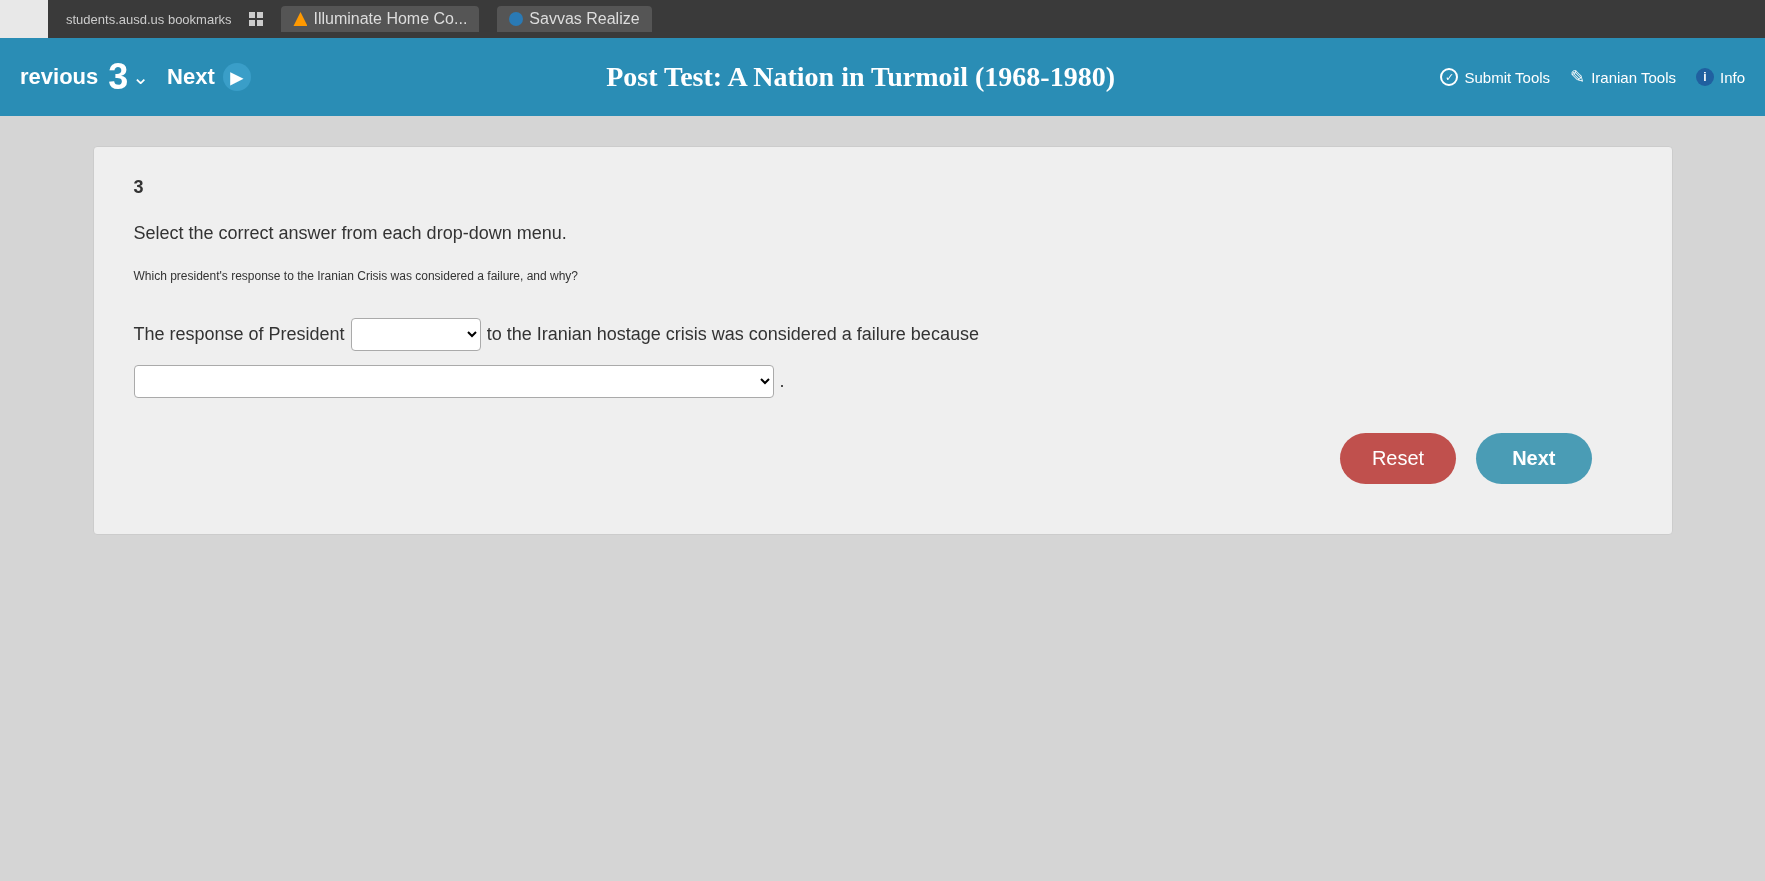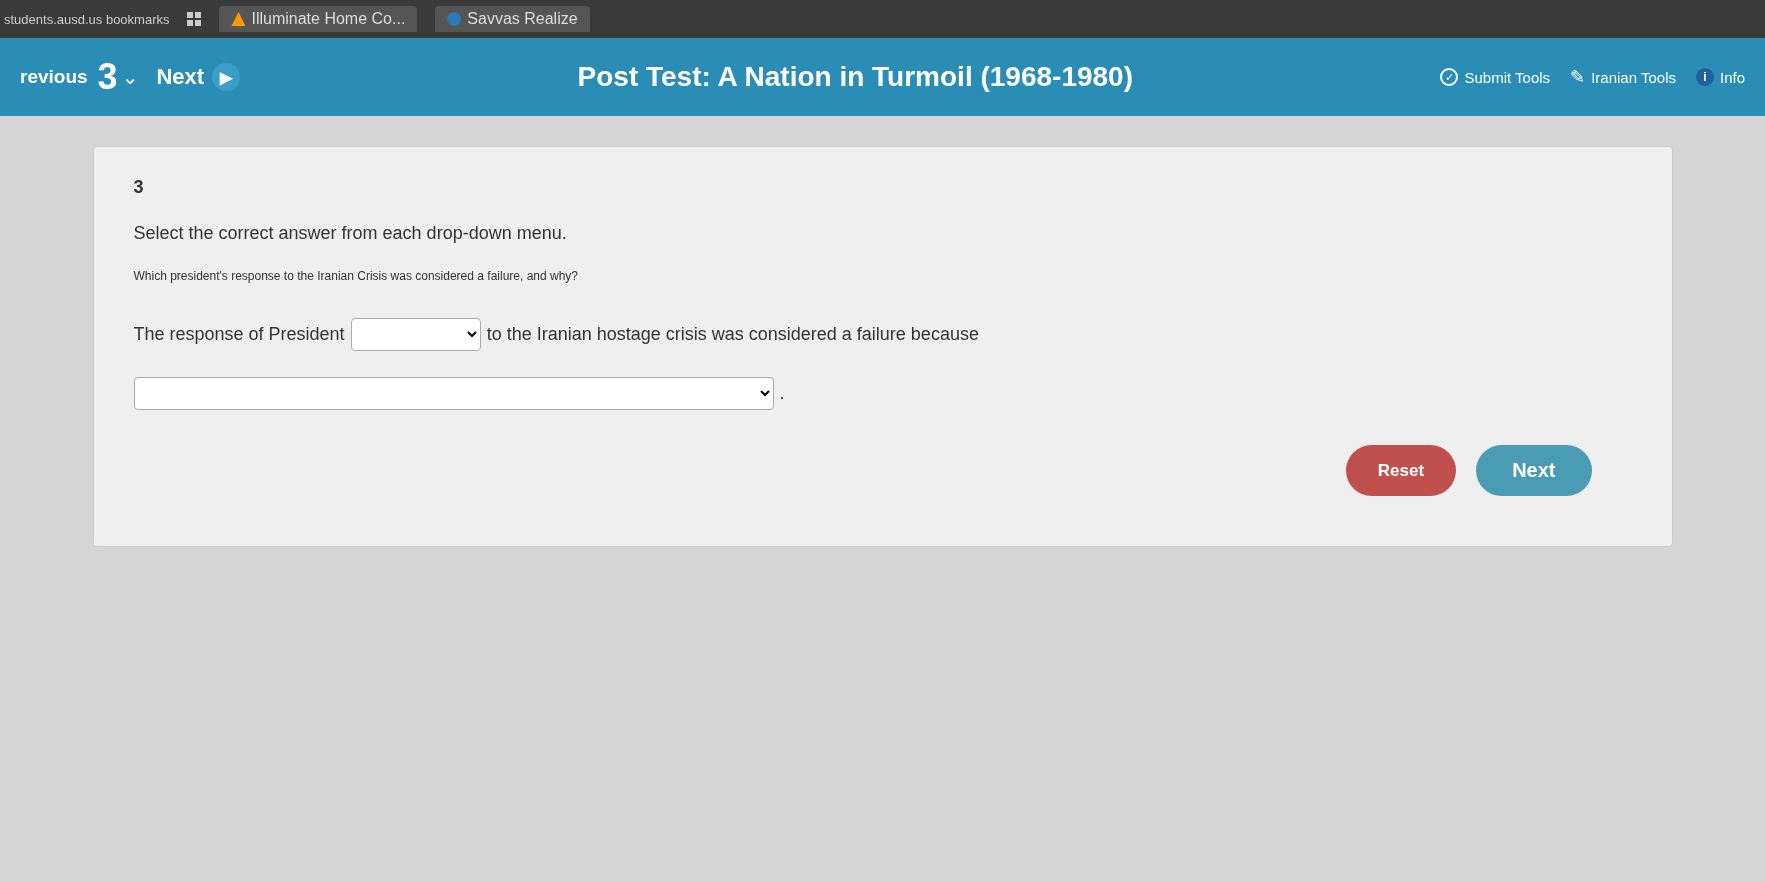--- a/index.html
+++ b/index.html
@@ -4,24 +4,25 @@
   <style>
     * { margin: 0; padding: 0; box-sizing: border-box; }
     body { font-family: Arial, sans-serif; background: #e8e8e8; width: 1765px; min-height: 881px; overflow-x: hidden; }
 
     
     .browser-bar {
       background: #3a3a3a;
       height: 38px;
       display: flex;
       align-items: center;
-      padding: 0 4px;
+      padding: 0 18px;
       gap: 18px;
       color: #ccc;
       font-size: 13px;
+      margin-left: 48px;
     }
     .tab-item {
       display: flex;
       align-items: center;
       gap: 6px;
       padding: 4px 12px;
       background: #555;
       border-radius: 4px 4px 0 0;
       color: #ddd;
       font-size: 16px;
@@ -54,21 +55,21 @@
       background: #2a8db5;
       height: 78px;
       display: flex;
       align-items: center;
       padding: 0 20px;
       gap: 0;
       position: relative;
     }
     .nav-prev {
       color: #fff;
-      font-size: 19px;
+      font-size: 22px;
       font-weight: bold;
       margin-right: 10px;
       cursor: pointer;
     }
     .nav-question-num {
       color: #fff;
       font-size: 36px;
       font-weight: bold;
       margin-right: 4px;
     }
@@ -97,20 +98,21 @@
       justify-content: center;
       color: #fff;
       font-size: 16px;
     }
     .nav-title {
       color: #fff;
       font-size: 28px;
       font-weight: bold;
       flex: 1;
       text-align: center;
+      font-family: Liberation Serif, serif;
     }
     .nav-actions {
       display: flex;
       align-items: center;
       gap: 20px;
       color: #fff;
       font-size: 15px;
     }
     .nav-action-item {
       display: flex;
@@ -168,21 +170,21 @@
       font-size: 12px;
       color: #333;
       margin-bottom: 35px;
     }
     .fill-in-section {
       font-size: 18px;
       color: #333;
       margin-bottom: 20px;
       display: flex;
       flex-direction: column;
-      gap: 26px;
+      gap: 14px;
     }
     .fill-row {
       display: flex;
       align-items: center;
       gap: 6px;
       flex-wrap: wrap;
     }
     .fill-row select {
       border: 1px solid #aaa;
       border-radius: 4px;
@@ -202,22 +204,22 @@
       gap: 20px;
       margin-top: 35px;
       padding-right: 40px;
     }
     .btn-reset {
       background: #c0504d;
       color: #fff;
       border: none;
       border-radius: 30px;
       padding: 8px 32px;
-      font-size: 17px;
-      font-weight: bold;
+      font-size: 20px;
+      font-weight: normal;
       cursor: pointer;
     }
     .btn-next {
       background: #4a9cb5;
       color: #fff;
       border: none;
       border-radius: 30px;
       padding: 14px 36px;
       font-size: 20px;
       font-weight: bold;

